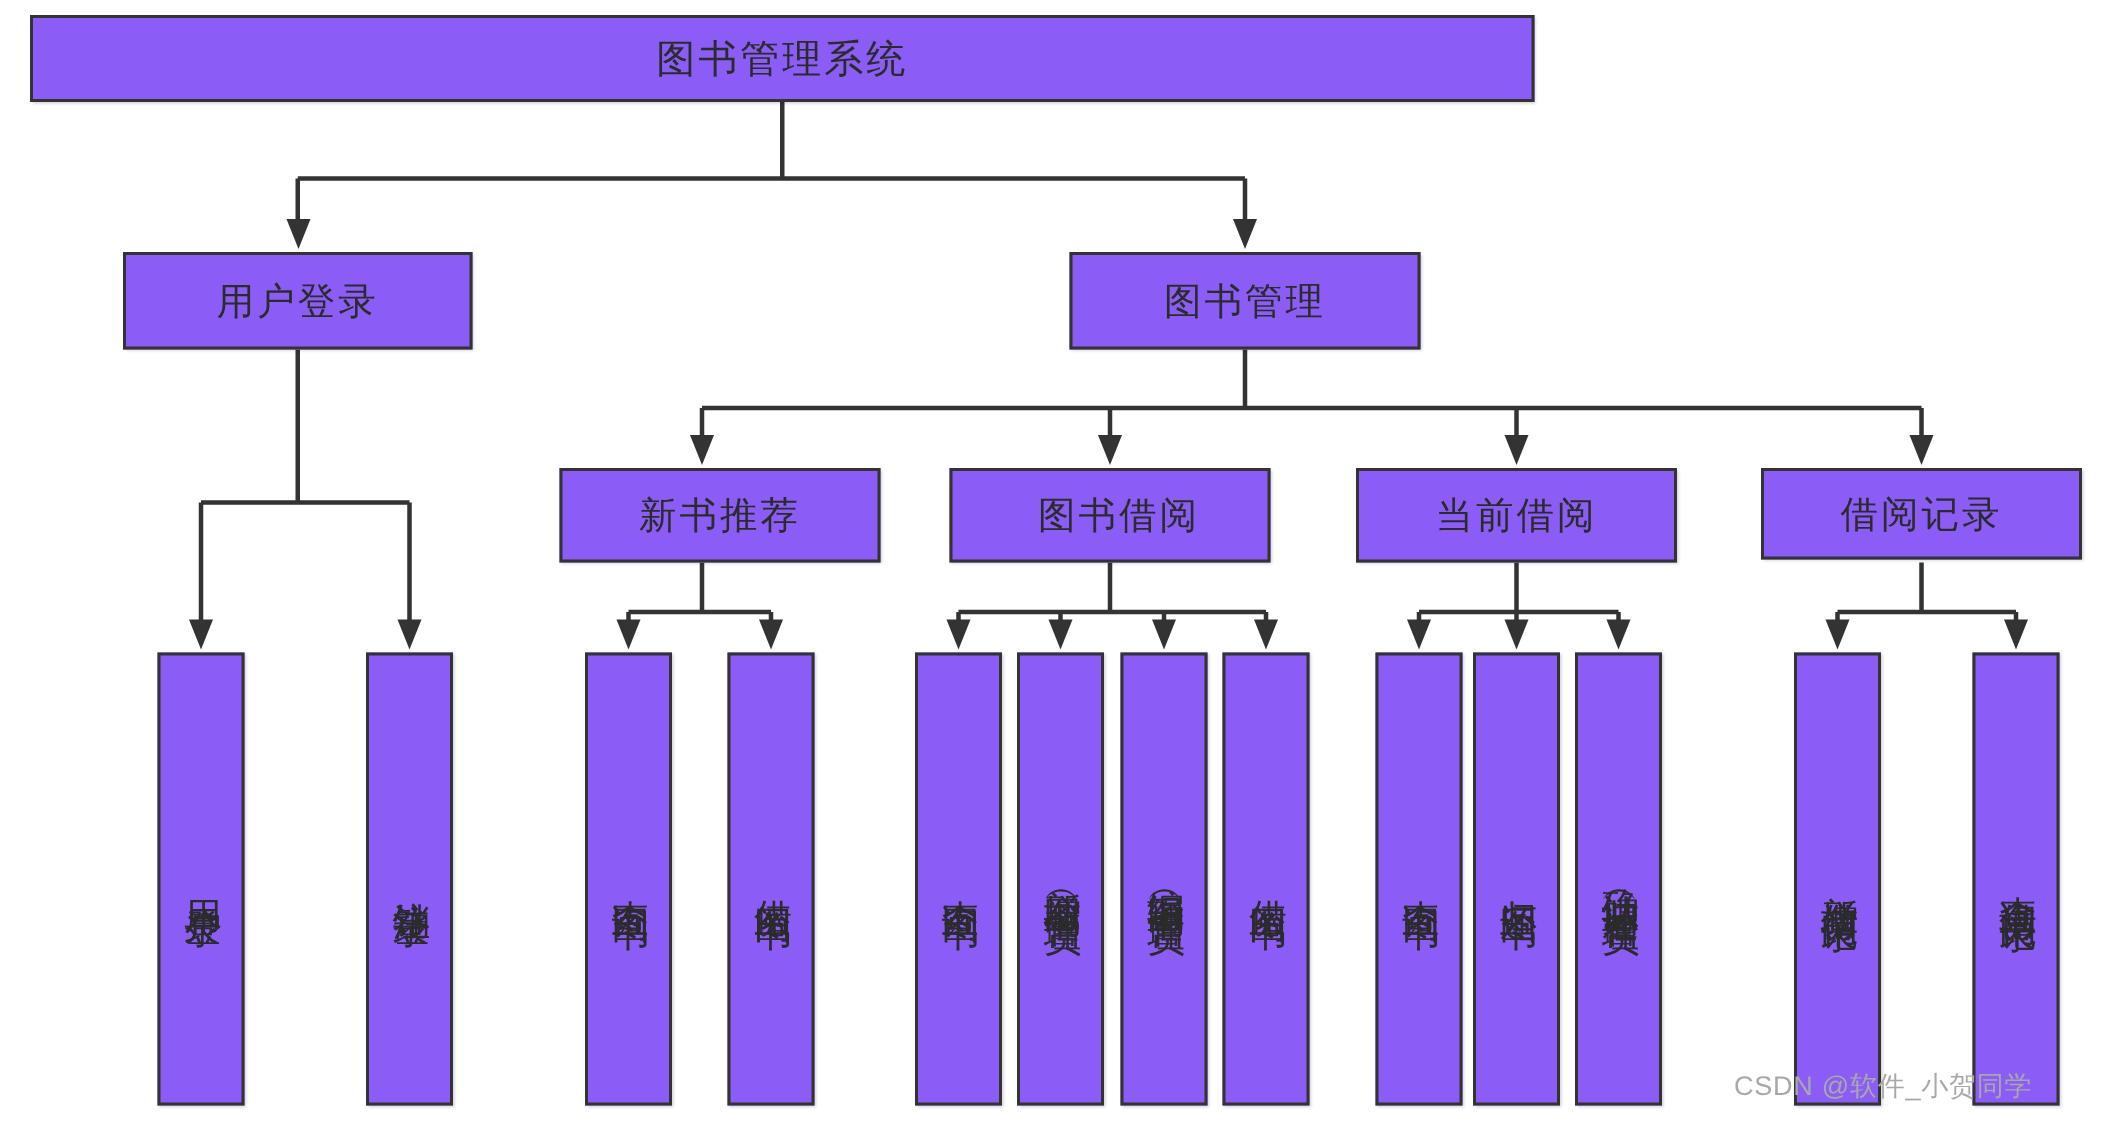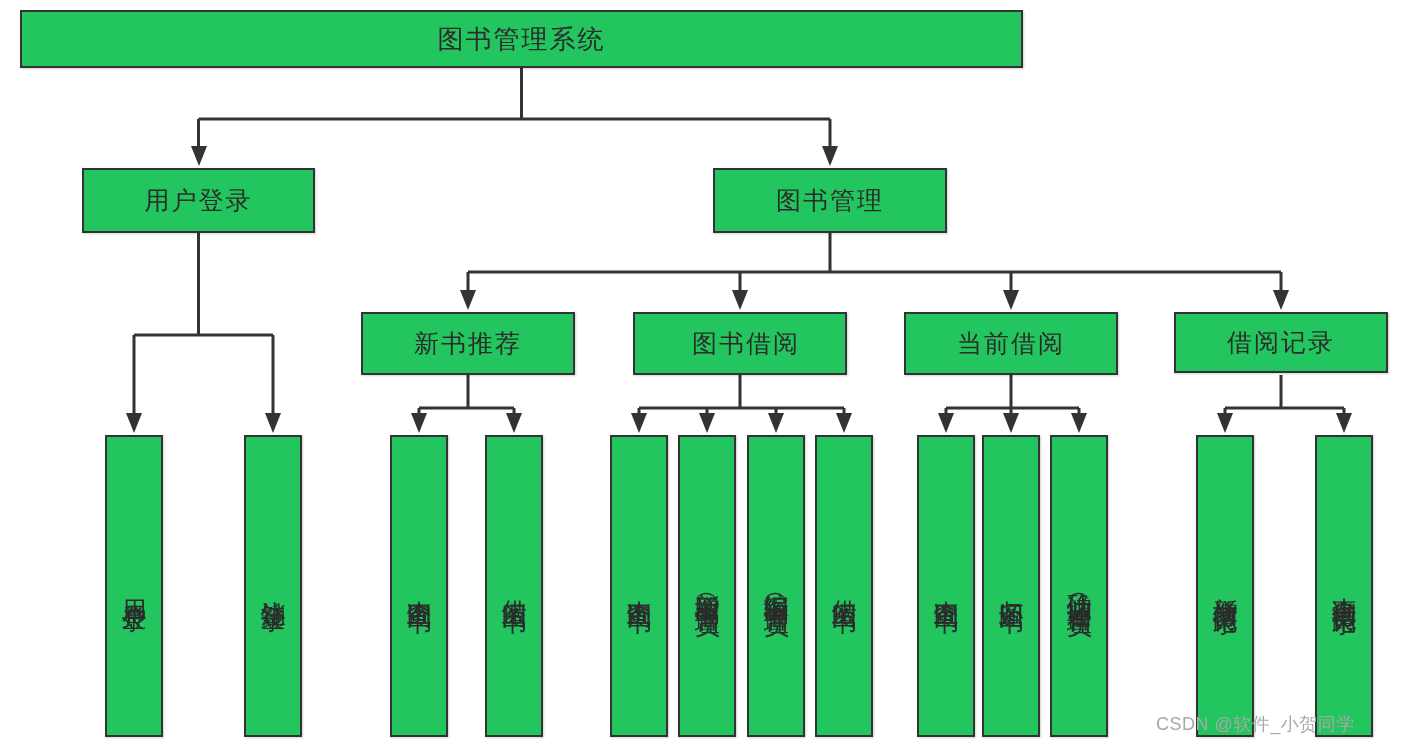--- a/index.html
+++ b/index.html
@@ -13,21 +13,21 @@
     overflow: hidden;
   }
   .connectors {
     position: absolute;
     left: 0; top: 0;
     width: 1405px; height: 747px;
     pointer-events: none;
   }
   .node {
     position: absolute;
-    background: #22c55e;
+    background: #8b5cf6;
     border: 2.5px solid #333333;
     box-shadow: 1px 1px 2px rgba(0,0,0,0.18);
     display: flex;
     align-items: center;
     justify-content: center;
     color: #2b2b2b;
   }
   .hbox .label {
     font-size: 25px;
     letter-spacing: 2px;
@@ -96,21 +96,21 @@
     <span class="label">图书管理系统</span>
   </div>
 
   <div class="node hbox" style="left:82px; top:168px; width:233px; height:65px;">
     <span class="label">用户登录</span>
   </div>
   <div class="node hbox" style="left:713px; top:168px; width:234px; height:65px;">
     <span class="label">图书管理</span>
   </div>
 
-  <div class="node hbox" style="left:361px; top:312px; width:214px; height:63px;">
+  <div class="node hbox" style="left:373px; top:312px; width:214px; height:63px;">
     <span class="label">新书推荐</span>
   </div>
   <div class="node hbox" style="left:633px; top:312px; width:214px; height:63px;padding-left:12px;">
     <span class="label">图书借阅</span>
   </div>
   <div class="node hbox" style="left:904px; top:312px; width:214px; height:63px;">
     <span class="label">当前借阅</span>
   </div>
   <div class="node hbox" style="left:1174px; top:312px; width:214px; height:61px;">
     <span class="label">借阅记录</span>

